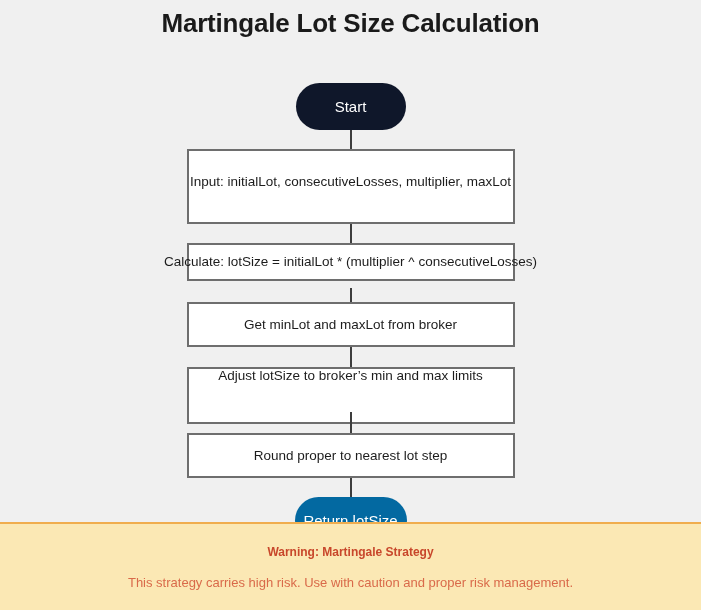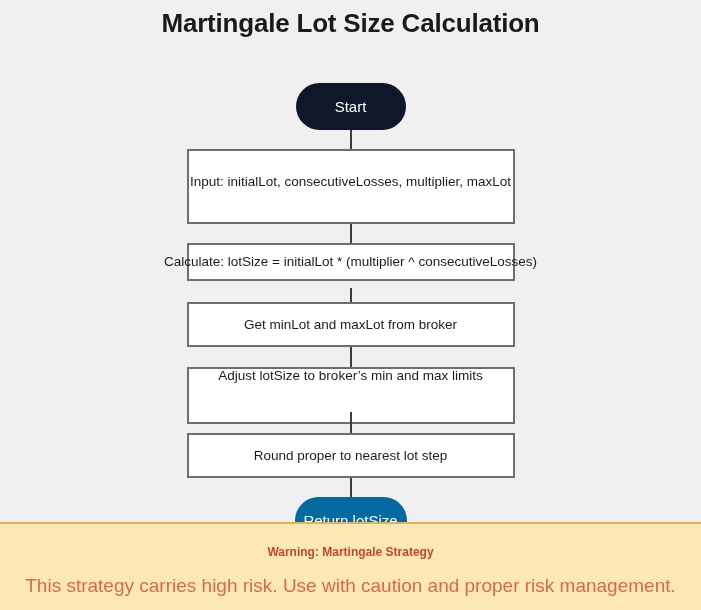--- a/index.html
+++ b/index.html
@@ -130,21 +130,21 @@
   .warning-title {
     margin: 0;
     padding-top: 21px;
     font-size: 12px;
     font-weight: bold;
     color: #c8472b;
   }
   .warning-text {
     margin: 0;
     padding-top: 16px;
-    font-size: 19px;
+    font-size: 13px;
     color: #d96a4a;
   }
 </style>
 </head>
 <body>
 
 <h1 class="page-title">Martingale Lot Size Calculation</h1>
 
 <div class="flowchart">
 

